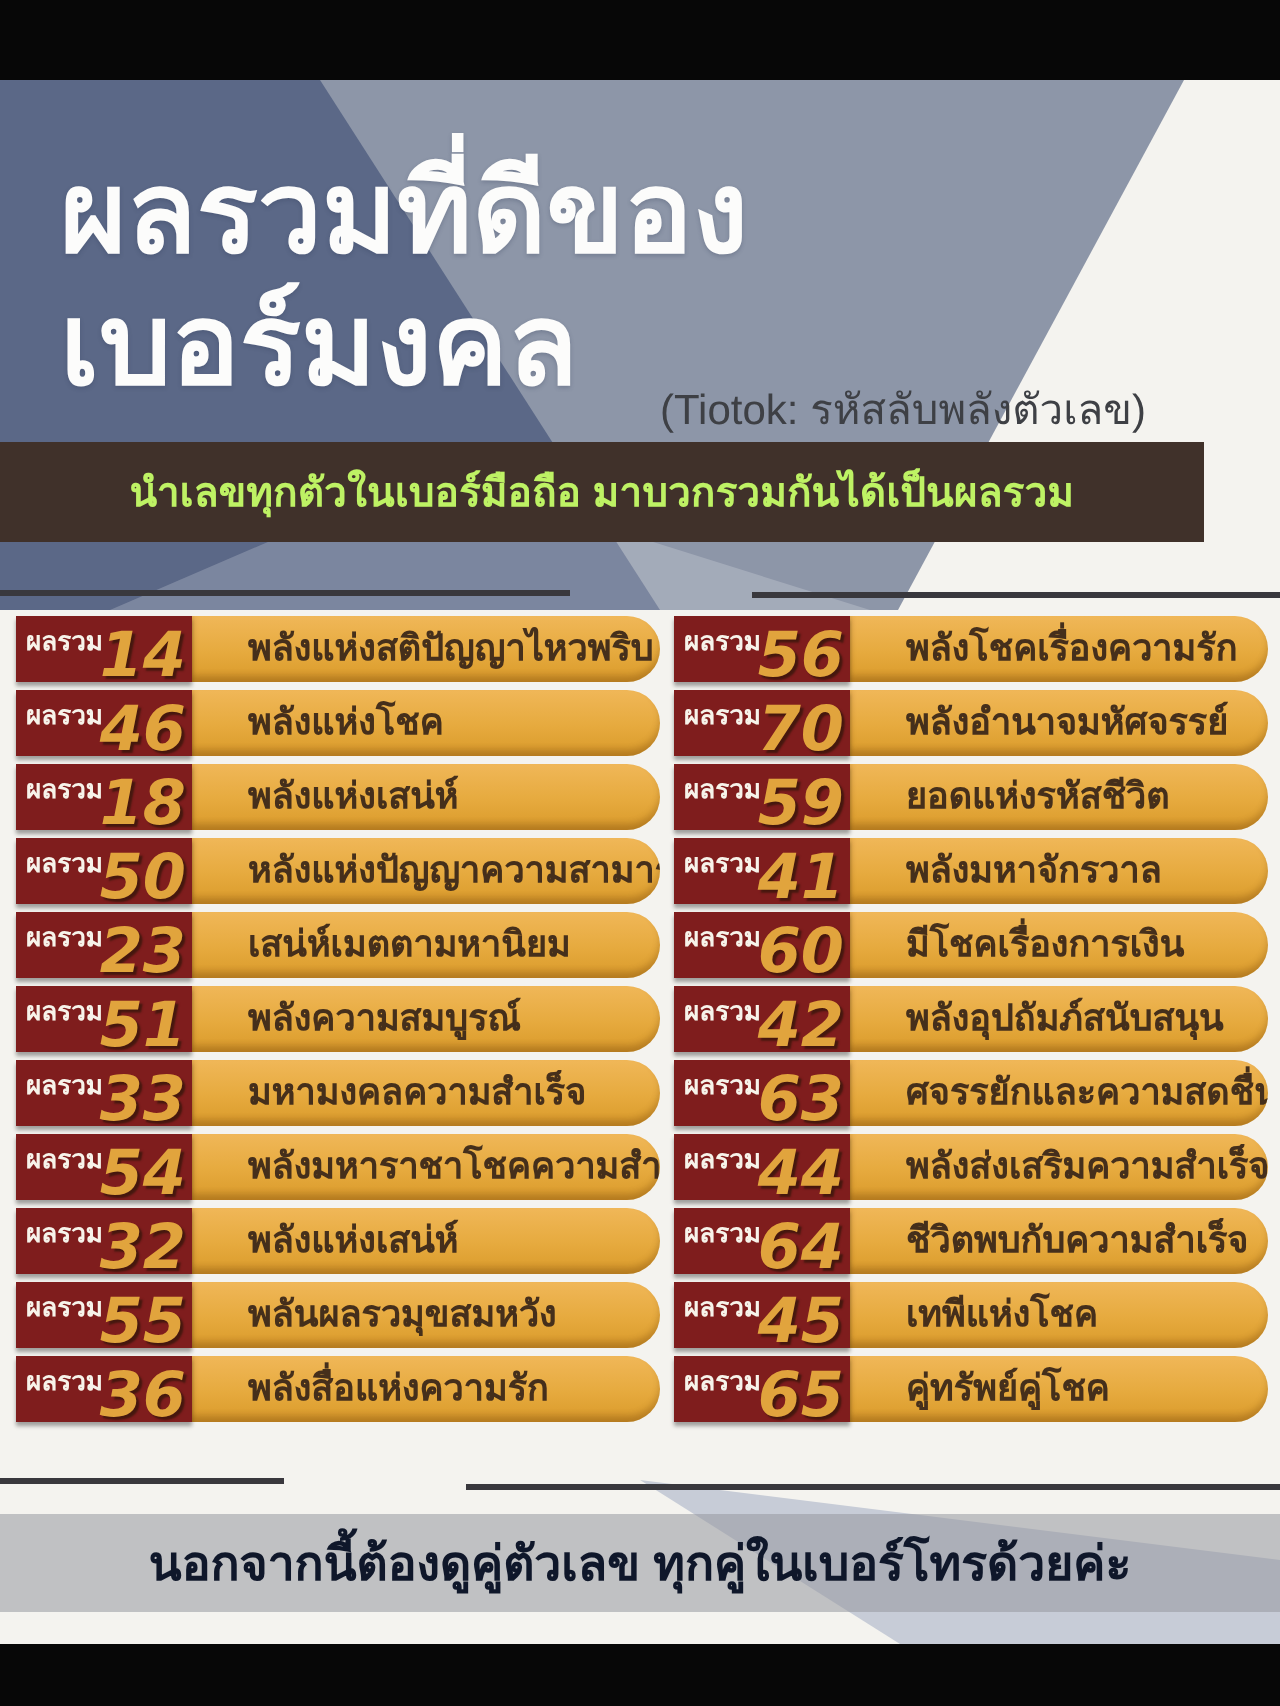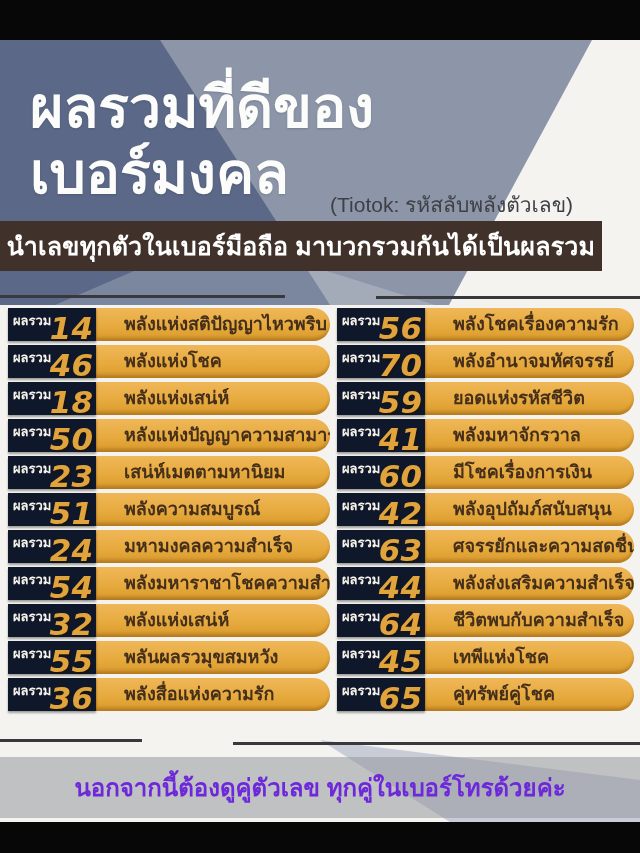--- a/index.html
+++ b/index.html
@@ -17,47 +17,47 @@
   .bg-streak{position:absolute;inset:0;background:rgba(255,255,255,0.20);
     clip-path:polygon(55px 265px,215px 196px,435px 265px);}
   .bg-corner{position:absolute;inset:0;background:#c7ccd7;
     clip-path:polygon(320px 700px,640px 740px,640px 782px,450px 782px);}
 
   .title{position:absolute;left:30px;top:34px;color:#fcfcfb;font-weight:bold;
     font-size:57px;line-height:66px;text-shadow:0 1px 2px rgba(40,50,80,.25);}
   .subtitle{position:absolute;left:330px;top:148px;font-size:21px;color:#3e4045;font-weight:500;}
 
   .banner{position:absolute;left:0;top:181px;width:602px;height:50px;background:#40312a;
-    color:#ffffff;font-size:25px;font-weight:bold;display:flex;align-items:center;
+    color:#bef264;font-size:20px;font-weight:bold;display:flex;align-items:center;
     justify-content:center;letter-spacing:.2px;}
 
   .divider{position:absolute;height:3px;background:#39383d;}
   .div-tl{left:0;top:255px;width:285px;}
   .div-tr{left:376px;top:256px;width:264px;}
   .div-bl{left:0;top:699px;width:142px;}
   .div-br{left:233px;top:702px;width:407px;}
 
   .col{position:absolute;top:268px;display:flex;flex-direction:column;gap:4px;}
   .col-left{left:8px;width:322px;}
   .col-right{left:337px;width:297px;}
   .row{display:flex;height:33px;}
-  .tag{width:88px;min-width:88px;background:#0f172a;position:relative;
+  .tag{width:88px;min-width:88px;background:#7f1d1d;position:relative;
     box-shadow:0 2px 2px rgba(0,0,0,.35);text-align:right;}
   .tag-label{position:absolute;left:5px;top:2px;color:#f7f3ea;font-size:13px;font-weight:bold;}
   .tag-num{position:absolute;right:3px;bottom:-3px;font-size:31px;font-weight:bold;
     font-style:italic;color:#e1a43d;font-family:"DejaVu Sans",sans-serif;line-height:1;
     text-shadow:1.5px 1.5px 1px rgba(30,20,5,.6);margin-left:27px;}
   .pill{flex:1;background:linear-gradient(180deg,#f0b758 0%,#e6aa3e 55%,#dfa133 80%,#cf9229 100%);
     border-radius:0 17px 17px 0;color:#452f1b;font-weight:bold;font-size:18px;line-height:33px;
     padding-left:28px;white-space:nowrap;overflow:hidden;
     box-shadow:inset 0 -3px 3px rgba(120,70,10,.3);}
 
-  .footer-band{position:absolute;left:0;top:717px;width:640px;height:61px;
+  .footer-band{position:absolute;left:0;top:717px;width:640px;height:49px;
     background:rgba(150,151,159,.55);display:flex;align-items:center;justify-content:center;
-    font-size:24px;color:#6d28d9;font-weight:600;}
+    font-size:24px;color:#0f172a;font-weight:600;}
 </style>
 </head>
 <body>
 
 <div class="page">
   <div class="bar-top"></div>
 
   <div class="content">
     <div class="bg-mid"></div>
     <div class="bg-dark"></div>
@@ -122,21 +122,21 @@
     <div class="tag">
       <span class="tag-label">ผลรวม</span>
       <span class="tag-num">51</span>
     </div>
     <div class="pill">พลังความสมบูรณ์</div>
   </div>
 
   <div class="row">
     <div class="tag">
       <span class="tag-label">ผลรวม</span>
-      <span class="tag-num">24</span>
+      <span class="tag-num">33</span>
     </div>
     <div class="pill">มหามงคลความสำเร็จ</div>
   </div>
 
   <div class="row">
     <div class="tag">
       <span class="tag-label">ผลรวม</span>
       <span class="tag-num">54</span>
     </div>
     <div class="pill">พลังมหาราชาโชคความสำเร็จ</div>

